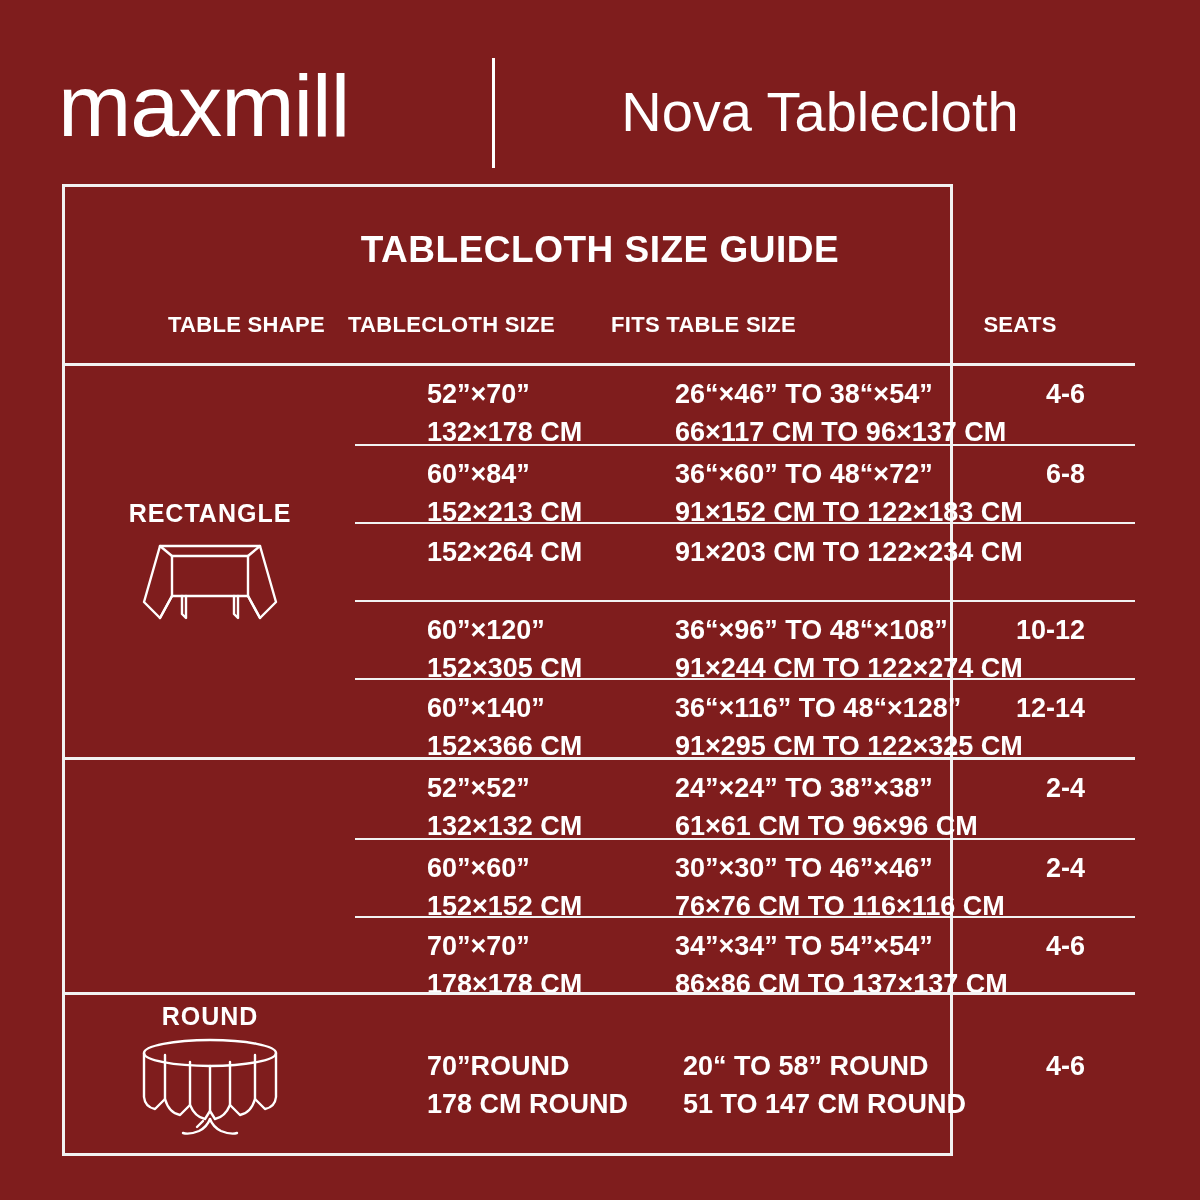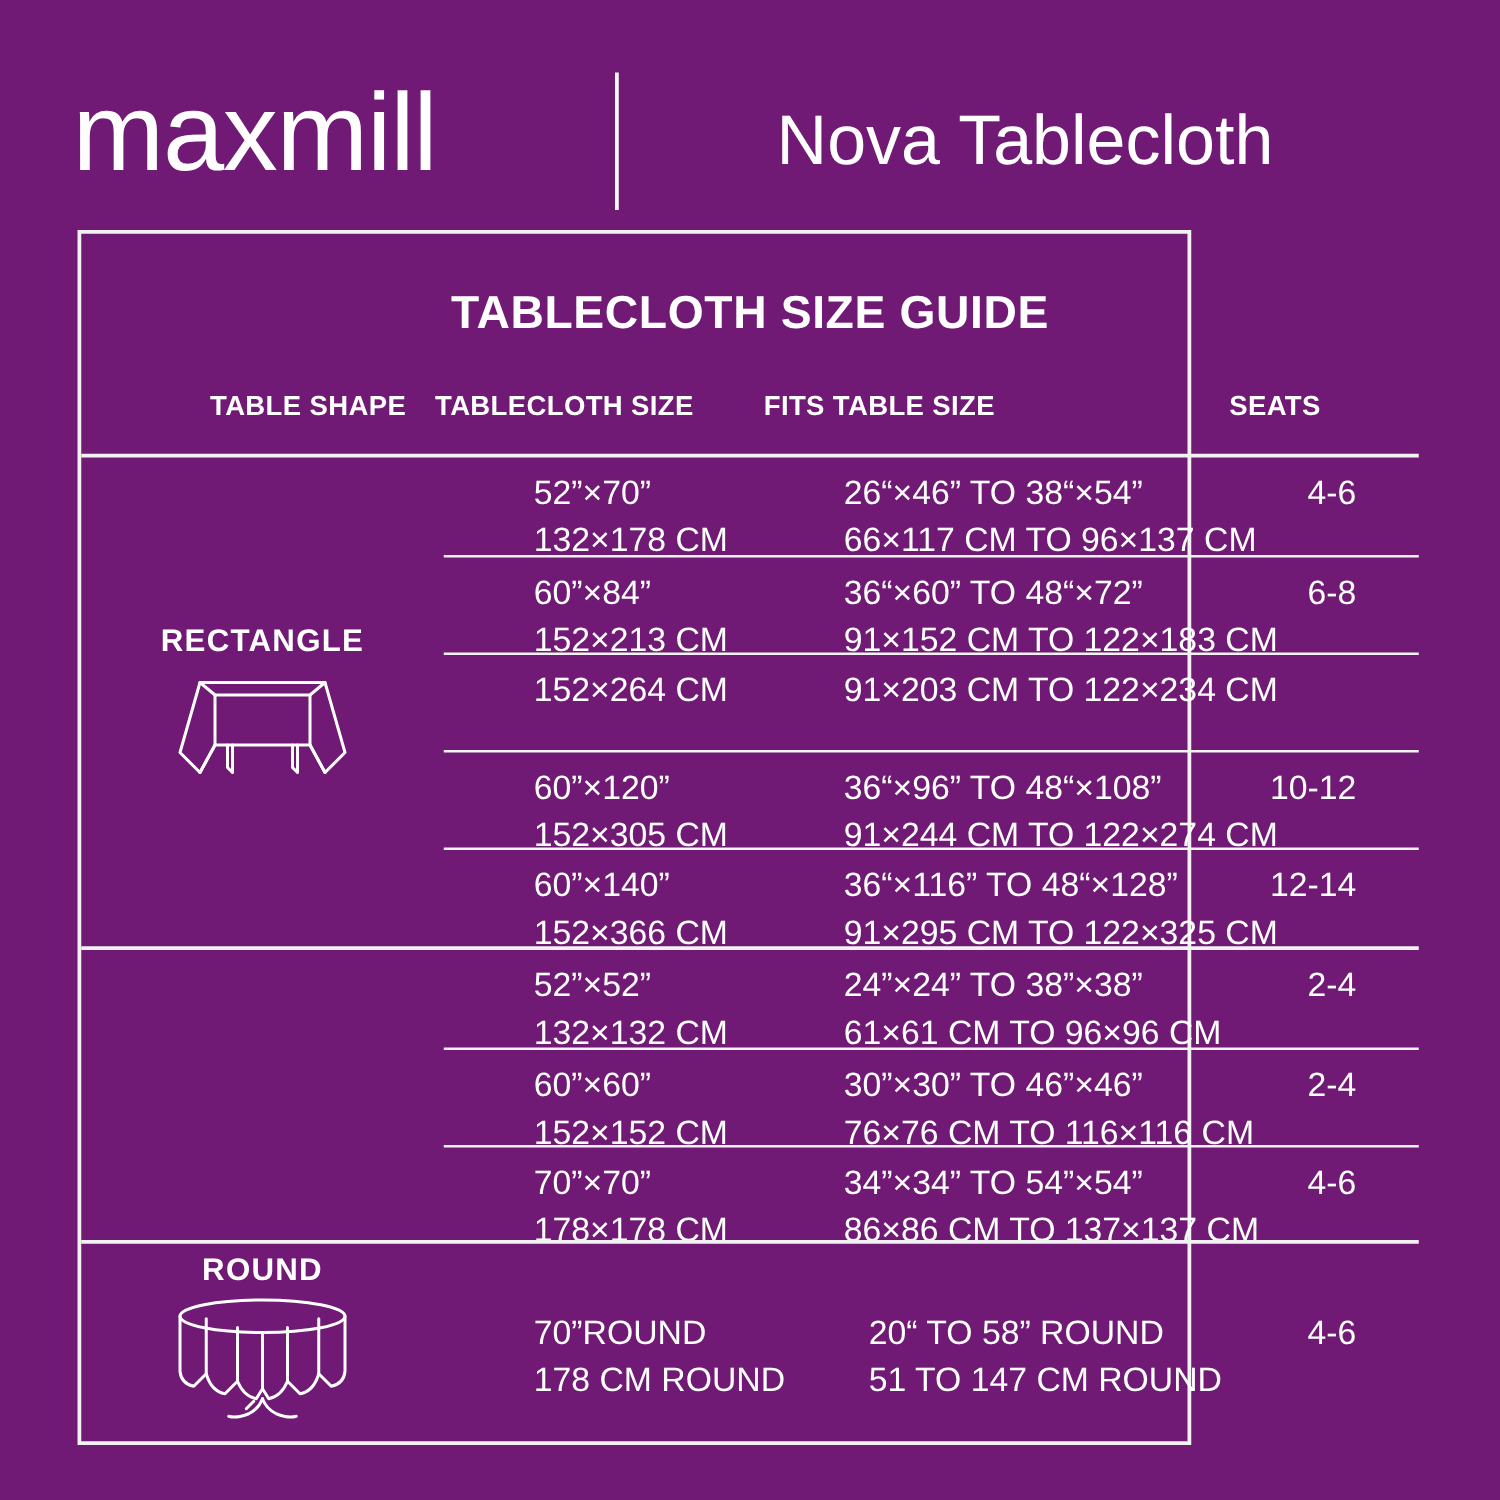--- a/index.html
+++ b/index.html
@@ -4,21 +4,21 @@
 <style>
   html, body {
     margin: 0;
     padding: 0;
     background: #4d4b4f;
   }
   #page {
     position: relative;
     width: 1200px;
     height: 1200px;
-    background: #701a75;
+    background: #7f1d1d;
     font-family: "Liberation Sans", sans-serif;
     color: #ffffff;
     overflow: hidden;
   }
 
   
   #header {
     position: absolute;
     left: 0; top: 0;
     width: 1200px; height: 184px;
@@ -131,40 +131,41 @@
     position: absolute;
     left: 290px; top: 0;
     right: 0;
     height: 100%;
   }
   .row {
     position: relative;
     width: 100%;
     box-sizing: border-box;
     padding: 9px 0 7px 0;
+    font-weight: bold;
   }
   .row + .row { border-top: 2px solid #f2f2f2; }
 
   .line {
     position: relative;
     height: 38px;
     line-height: 38px;
     font-size: 27px;
     white-space: nowrap;
   }
   .c-cloth { position: absolute; left: 72px; }
   .c-fits  { position: absolute; left: 320px; }
   .c-seats {
     position: absolute;
     left: 600px;
     width: 130px;
     text-align: right;
   }
   .round-cloth { left: 72px; }
-  .round-fits  { left: 340px; }
+  .round-fits  { left: 328px; }
 </style>
 </head>
 <body>
 
 <div id="page">
 
   <div id="header">
     <div id="logo">maxmill</div>
     <div id="logo-rule"></div>
     <div id="page-title">Nova Tablecloth</div>

